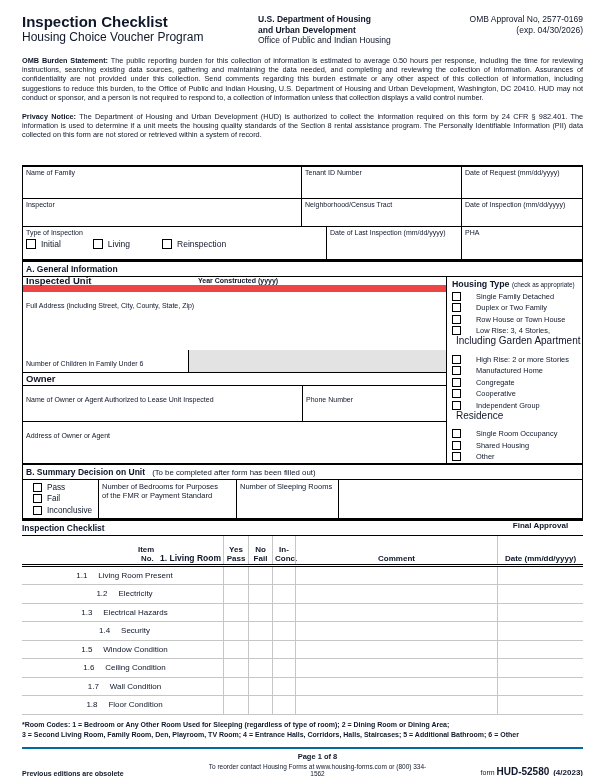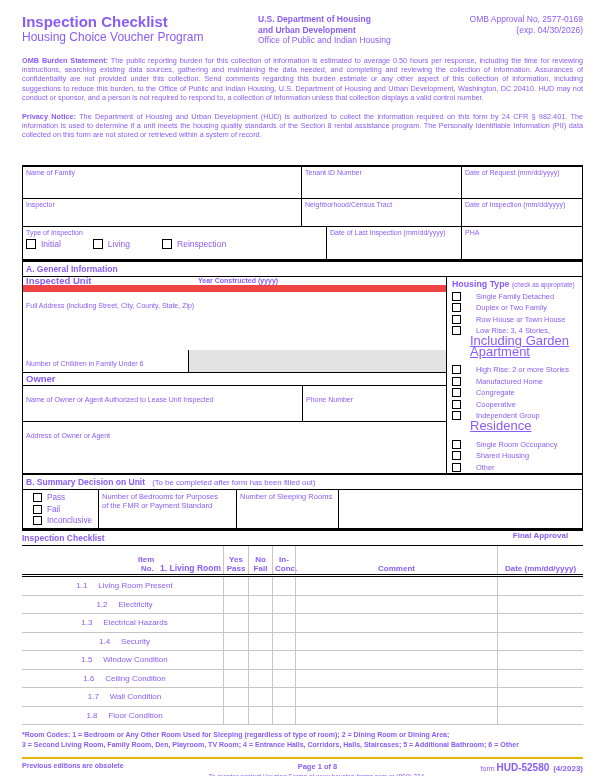--- a/index.html
+++ b/index.html
@@ -1,17 +1,17 @@
 <!DOCTYPE html>
 <html><head>
 <meta charset="utf-8">
 <style>
   html,body{margin:0;padding:0;background:#fff;}
   .page{width:600px;height:776px;box-sizing:border-box;padding:14px 17px 16px 22px;
-        font-family:"Liberation Sans",sans-serif;color:#8b5cf6;background:#fff;position:relative;}
+        font-family:"Liberation Sans",sans-serif;color:#0f172a;background:#fff;position:relative;}
   .b{font-weight:bold;}
   
   .hdr{display:flex;margin-bottom:10px;}
   .hdr-left{width:236px;}
   .hdr-title{font-size:15px;font-weight:bold;line-height:16px;}
   .hdr-sub{font-size:12px;}
   .hdr-dept{width:190px;font-size:8.5px;line-height:10.5px;}
   .hdr-omb{flex:1;text-align:right;font-size:8.5px;line-height:10.5px;}
   
   .para{font-size:7.3px;line-height:9.4px;text-align:justify;margin:0 0 9px 0;}
@@ -46,21 +46,21 @@
   .ownerbar{height:13px;border-bottom:1px solid #000;font-size:9.5px;font-weight:bold;padding:0 3px;box-sizing:border-box;}
   .ownrow{height:35px;border-bottom:1px solid #000;display:flex;}
   .ownrow .ncell{width:280px;box-sizing:border-box;border-right:1px solid #000;padding:2px 3px;}
   .ownrow .pcell{flex:1;padding:2px 3px;}
   .oaddr{height:34px;padding:2px 3px;box-sizing:border-box;}
   .ht-title{font-size:8.5px;margin-bottom:2px;}
   .ht-title .t{font-weight:bold;font-size:8.8px;}
   .ht-title .n{font-size:6.3px;}
   .ht-item{display:flex;align-items:flex-start;gap:15px;line-height:11.4px;font-size:7.4px;}
   .ht-item .cb{width:9px;height:9px;margin-top:1px;}
-  .ht-cont{margin-left:18px;line-height:10.5px;font-size:13px;text-decoration:underline;}
+  .ht-cont{margin-left:4px;line-height:10.5px;font-size:10px;}
   .ht-gap{margin-top:7px;}
   
   .bbody{display:flex;border-left:1px solid #000;border-right:1px solid #000;border-bottom:1px solid #000;height:38px;}
   .bcell{box-sizing:border-box;padding:2px 3px;font-size:7.5px;}
   .bcell+.bcell{border-left:1px solid #000;}
   .bc1{width:75px;padding-left:10px;}
   .bc2{width:138px;} .bc3{width:102px;} .bc4{flex:1;}
   .pf{display:flex;align-items:center;gap:5px;font-size:8.2px;line-height:11.5px;}
   .pf .cb{width:9px;height:9px;}
   
@@ -77,21 +77,21 @@
   .c-yes{width:25px;} .c-no{width:24px;} .c-inc{width:23px;} .c-com{width:202px;} .c-fin{flex:1;}
   .vlg{border-left:1px solid #c6c6c6;}
   .ctr{text-align:center;}
   .rgt{text-align:right;gap:24px;}
   .itemno{width:26px;padding-left:4px;box-sizing:border-box;}
   .chead .itemno{font-size:7.8px;line-height:9px;}
   .roomhdr{font-size:8.5px;}
   .chead .two{line-height:9px;text-align:center;}
   
   .footnote{font-size:7px;font-weight:bold;line-height:10px;margin-top:5px;}
-  .footer{border-top:2px solid #eab308;margin-top:7px;padding-top:3px;display:flex;align-items:flex-start;}
+  .footer{border-top:2px solid #0369a1;margin-top:7px;padding-top:3px;display:flex;align-items:flex-end;}
   .f-left{width:180px;font-size:7px;font-weight:bold;}
   .f-center{flex:1;text-align:center;}
   .f-page{font-size:7.5px;font-weight:bold;}
   .f-reorder{font-size:6.5px;margin-top:2px;}
   .f-right{width:150px;text-align:right;font-size:7px;}
   .f-right .fn{font-size:10px;font-weight:bold;}
   .f-right .fr{font-size:8px;font-weight:bold;}
 </style>
 </head>
 <body>

